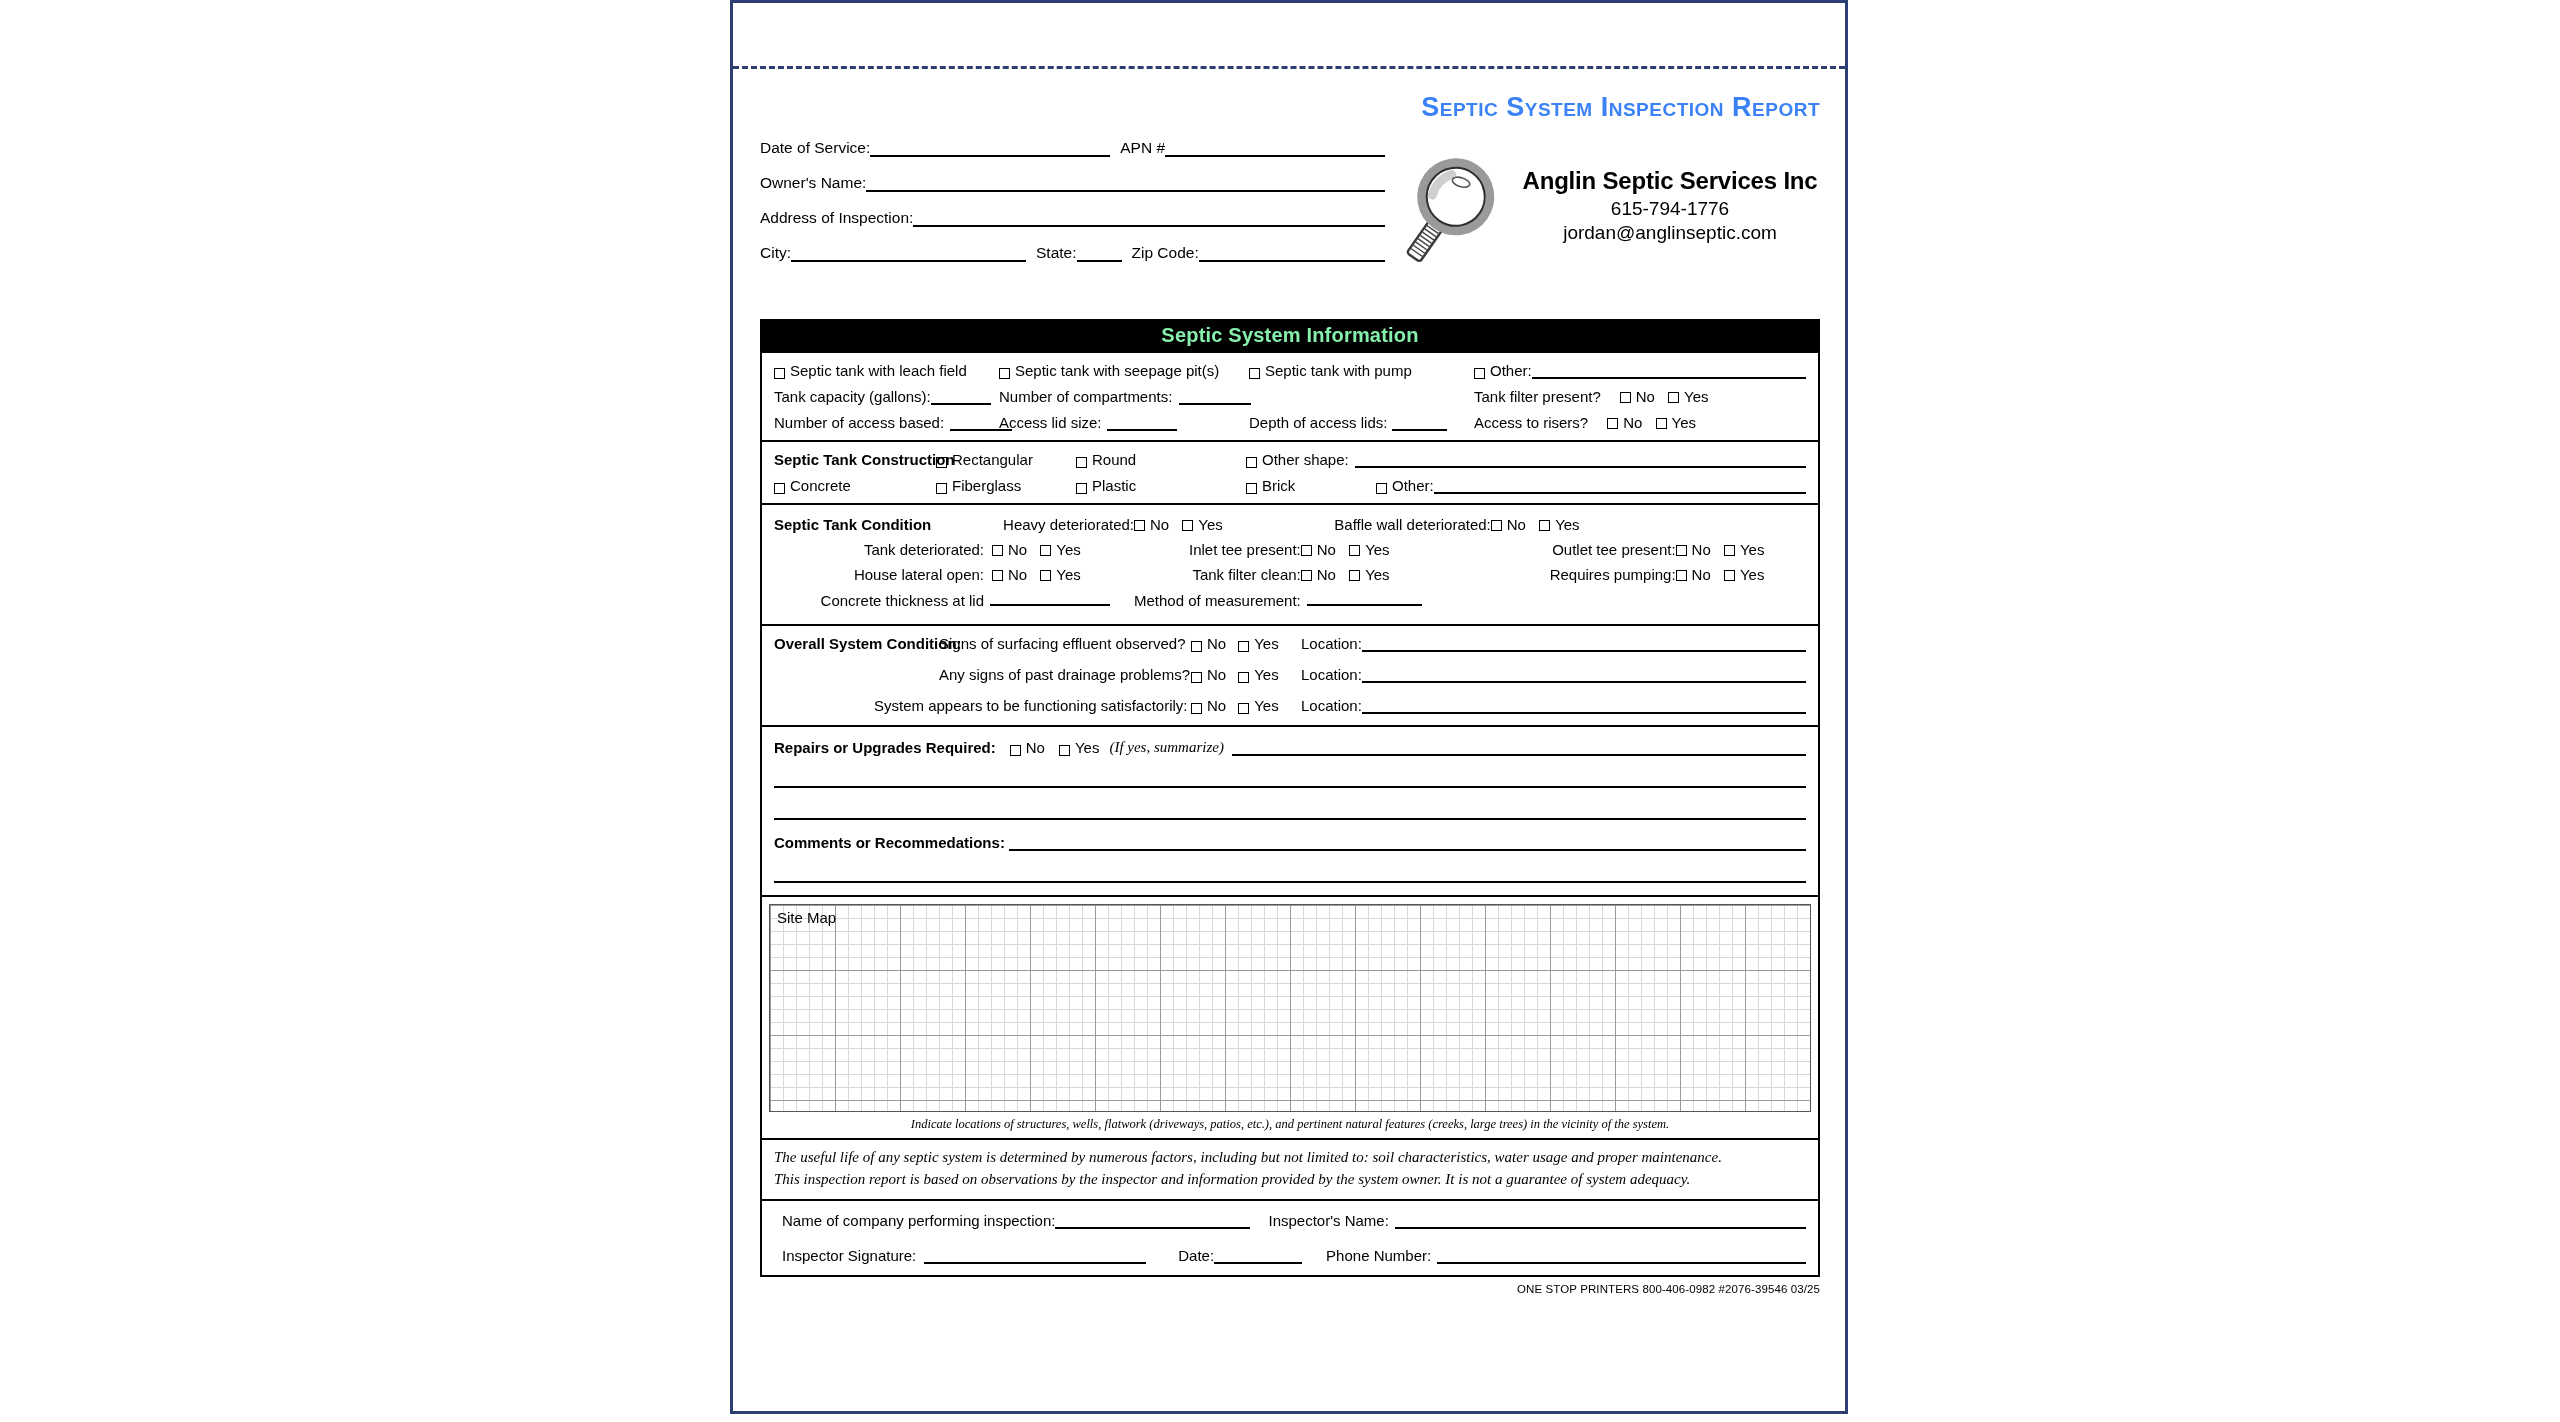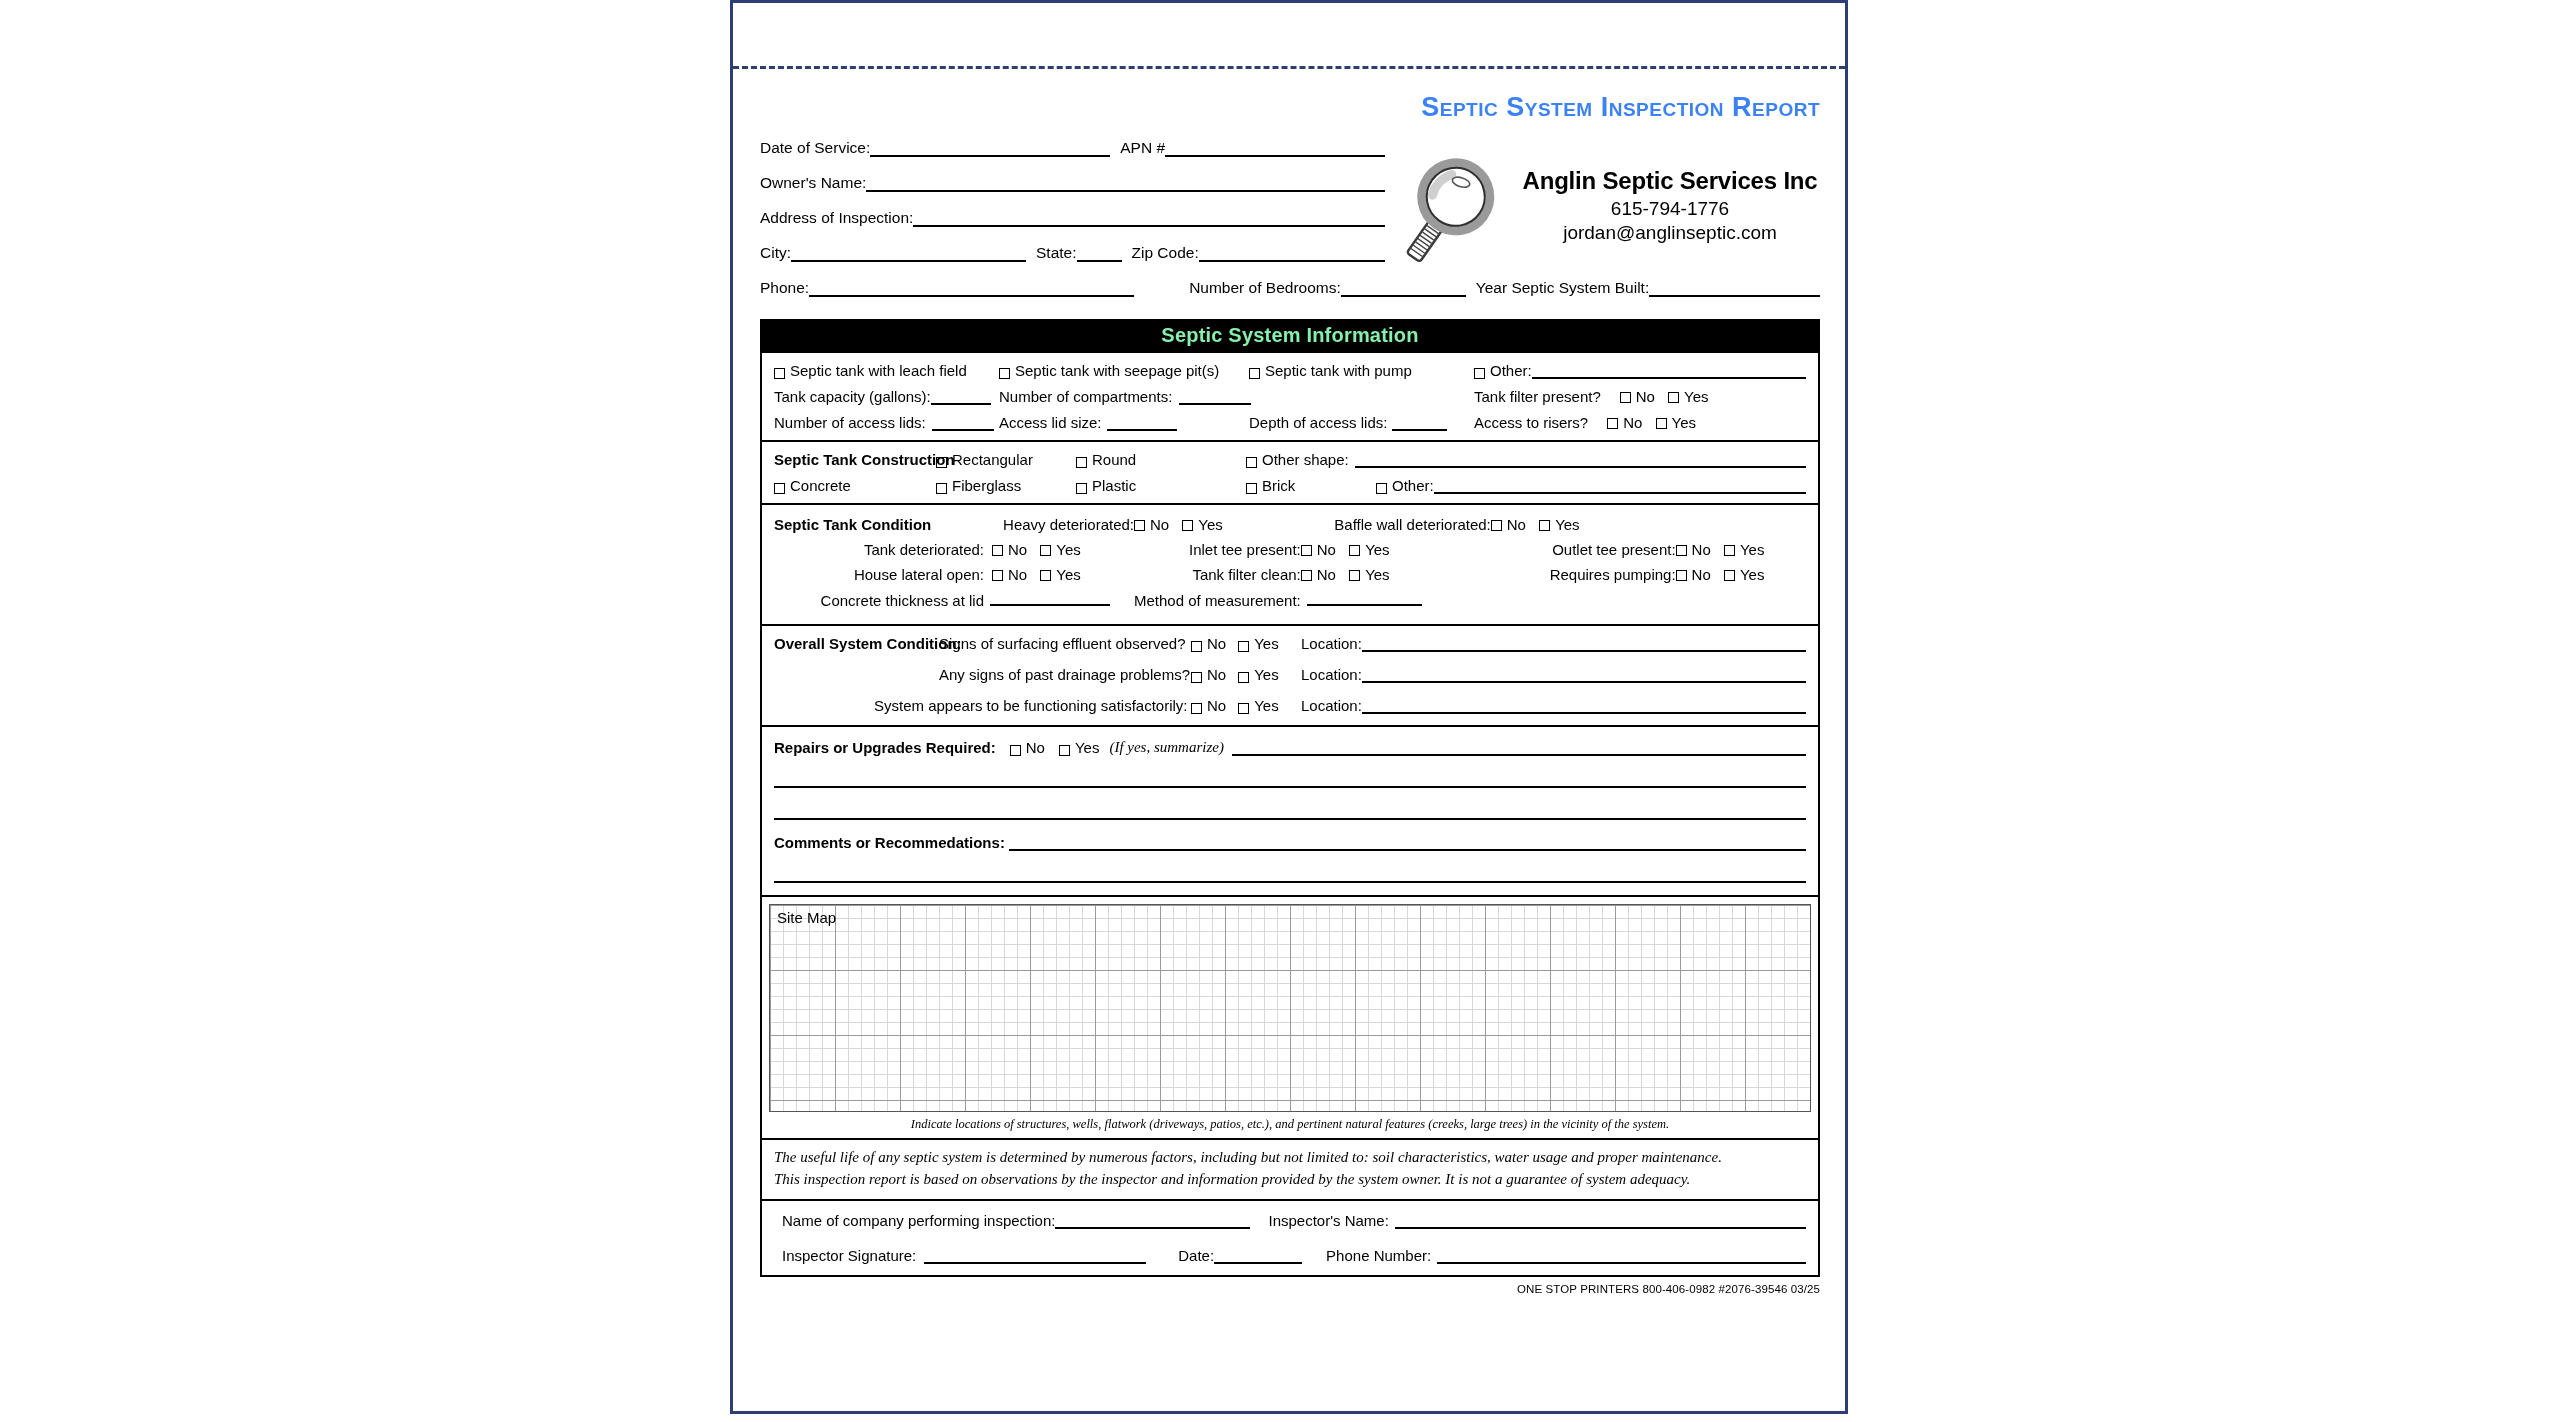--- a/index.html
+++ b/index.html
@@ -229,30 +229,20 @@
       <span class="lbl">City:</span>
       <span class="rule" style="width:235px"></span>
       <span class="gap"></span>
       <span class="lbl">State:</span>
       <span class="rule" style="width:45px"></span>
       <span class="gap"></span>
       <span class="lbl">Zip Code:</span>
       <span class="rule grow"></span>
     </div>
 
-    <div class="frow" style="width:1060px;margin-bottom:6px;">
-      <span class="lbl">Phone:</span>
-      <span class="rule" style="width:325px"></span>
-      <span style="width:55px;flex:0 0 auto;"></span>
-      <span class="lbl">Number of Bedrooms:</span>
-      <span class="rule" style="width:125px"></span>
-      <span class="gap"></span>
-      <span class="lbl">Year Septic System Built:</span>
-      <span class="rule grow"></span>
-    </div>
   </div>
 
   <div class="black-bar">Septic System Information</div>
 
   <div class="box first">
     <div class="line">
       <span class="cell" style="width:225px">
         <span class="cb"></span>
         <span>Septic tank with leach field</span>
       </span>
@@ -284,21 +274,21 @@
         <span>Tank filter present?</span>
         <span class="ny">
           <span class="cb"></span><span>No</span>
           <span class="cb"></span><span>Yes</span>
         </span>
       </span>
     </div>
 
     <div class="line">
       <span class="cell" style="width:225px">
-        <span>Number of access lids:</span>
+        <span>Number of access based:</span>
         <span class="rule" style="width:62px;margin-left:6px"></span>
       </span>
       <span class="cell" style="width:250px">
         <span>Access lid size:</span>
         <span class="rule" style="width:70px;margin-left:5px"></span>
       </span>
       <span class="cell" style="width:225px">
         <span>Depth of access lids:</span>
         <span class="rule" style="width:55px;margin-left:5px"></span>
       </span>

